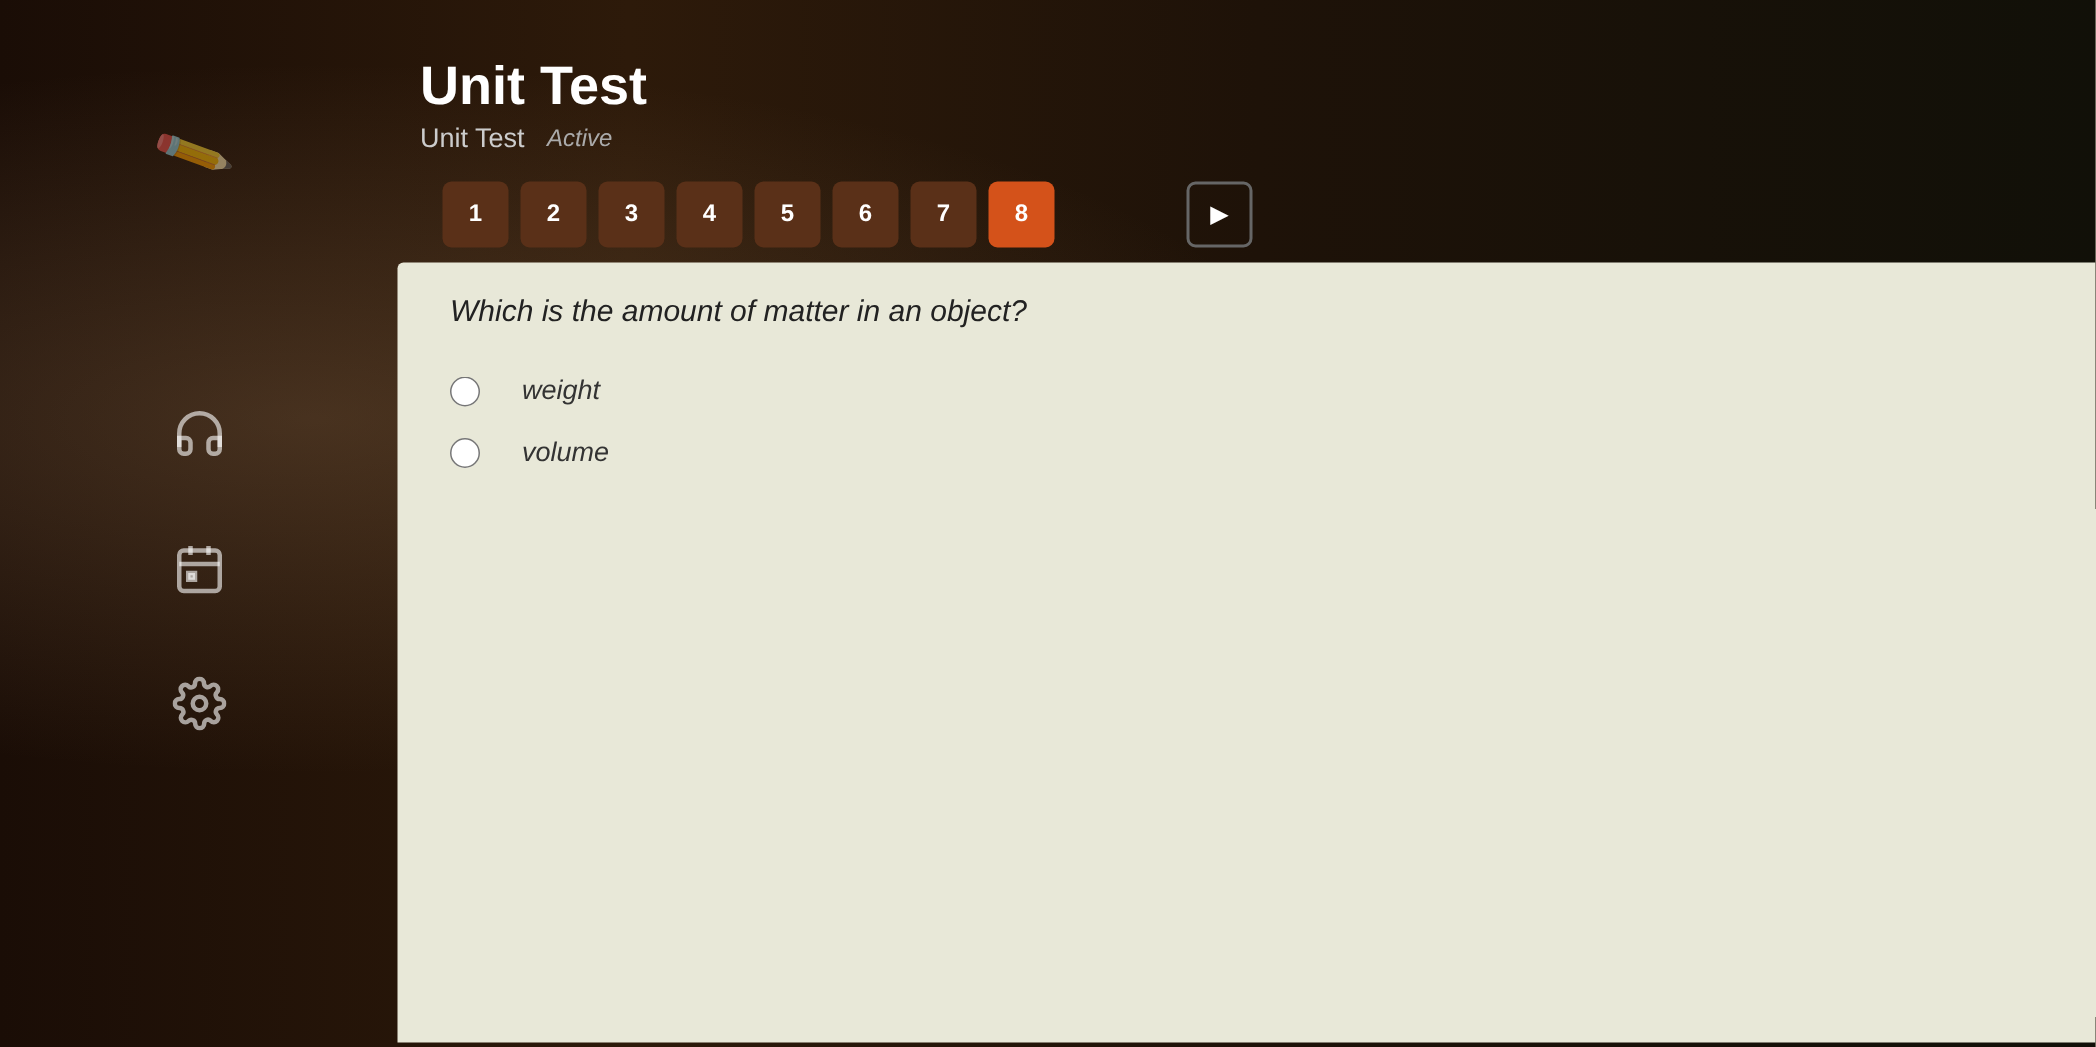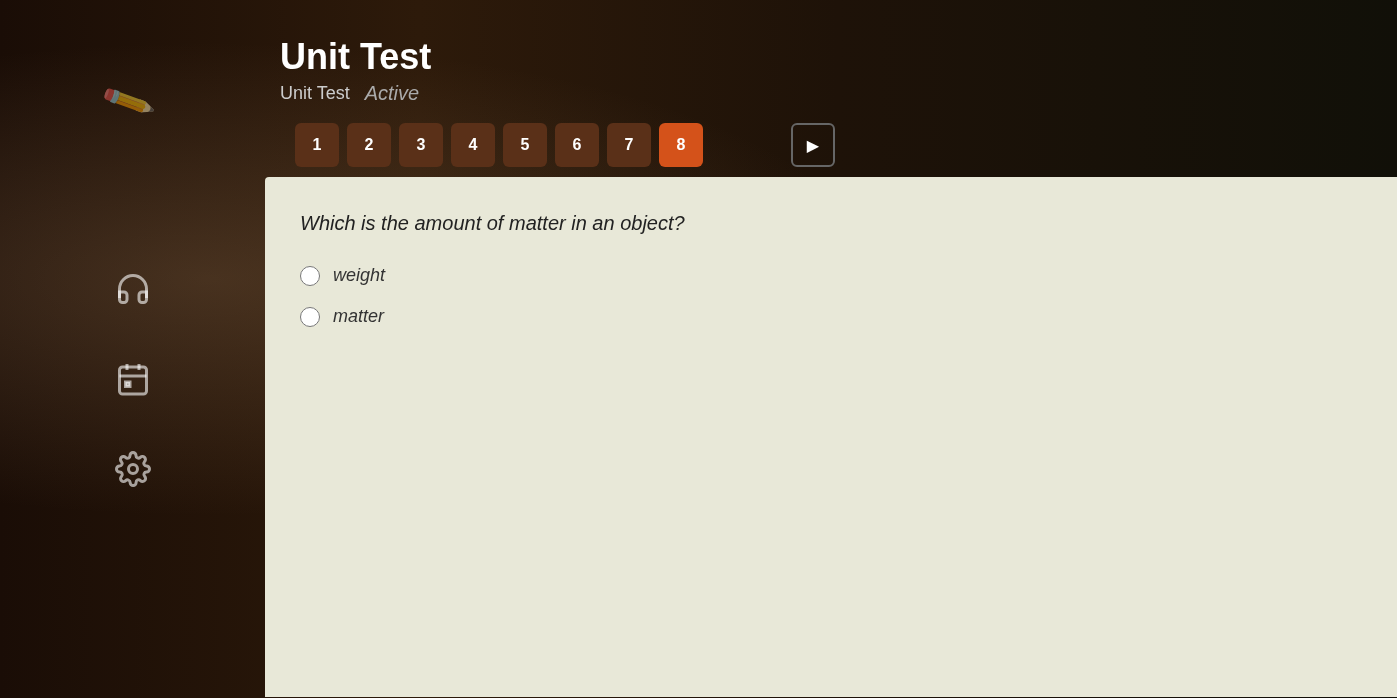--- a/index.html
+++ b/index.html
@@ -82,21 +82,21 @@
       margin-bottom: 18px;
     }
 
     .page-subtitle {
       font-size: 18px;
       color: #cccccc;
       font-weight: normal;
     }
 
     .status-badge {
-      font-size: 20px;
+      font-size: 16px;
       color: #aaaaaa;
       font-style: italic;
     }
 
     
     .question-nav {
       display: flex;
       align-items: center;
       gap: 8px;
       margin-bottom: 0;
@@ -134,36 +134,36 @@
       display: flex;
       align-items: center;
       justify-content: center;
       margin-left: 80px;
     }
 
     
     .question-area {
       background: #e8e8d8;
       margin: 0;
-      padding: 35px 50px 50px 35px;
+      padding: 22px 50px 50px 35px;
       min-height: 520px;
       border-radius: 4px 0 0 0;
     }
 
     .question-text {
       font-size: 20px;
       color: #222;
       margin-bottom: 30px;
       font-style: italic;
     }
 
     .answer-option {
       display: flex;
       align-items: center;
-      gap: 13px;
+      gap: 28px;
       margin-bottom: 20px;
       cursor: pointer;
     }
 
     .answer-option input[type="radio"] {
       width: 20px;
       height: 20px;
       cursor: pointer;
       accent-color: #d4521a;
     }
@@ -243,17 +243,17 @@
     <p class="question-text">Which is the amount of matter in an object?</p>
 
     <div class="answer-option">
       <input type="radio" name="answer" value="weight" style="">
       <label class="answer-label">weight</label>
     </div>
 
 
     <div class="answer-option">
       <input type="radio" name="answer" value="volume" style="">
-      <label class="answer-label">matter</label>
+      <label class="answer-label">volume</label>
     </div>
 
   </div>
 </div>
 
 </body></html>

